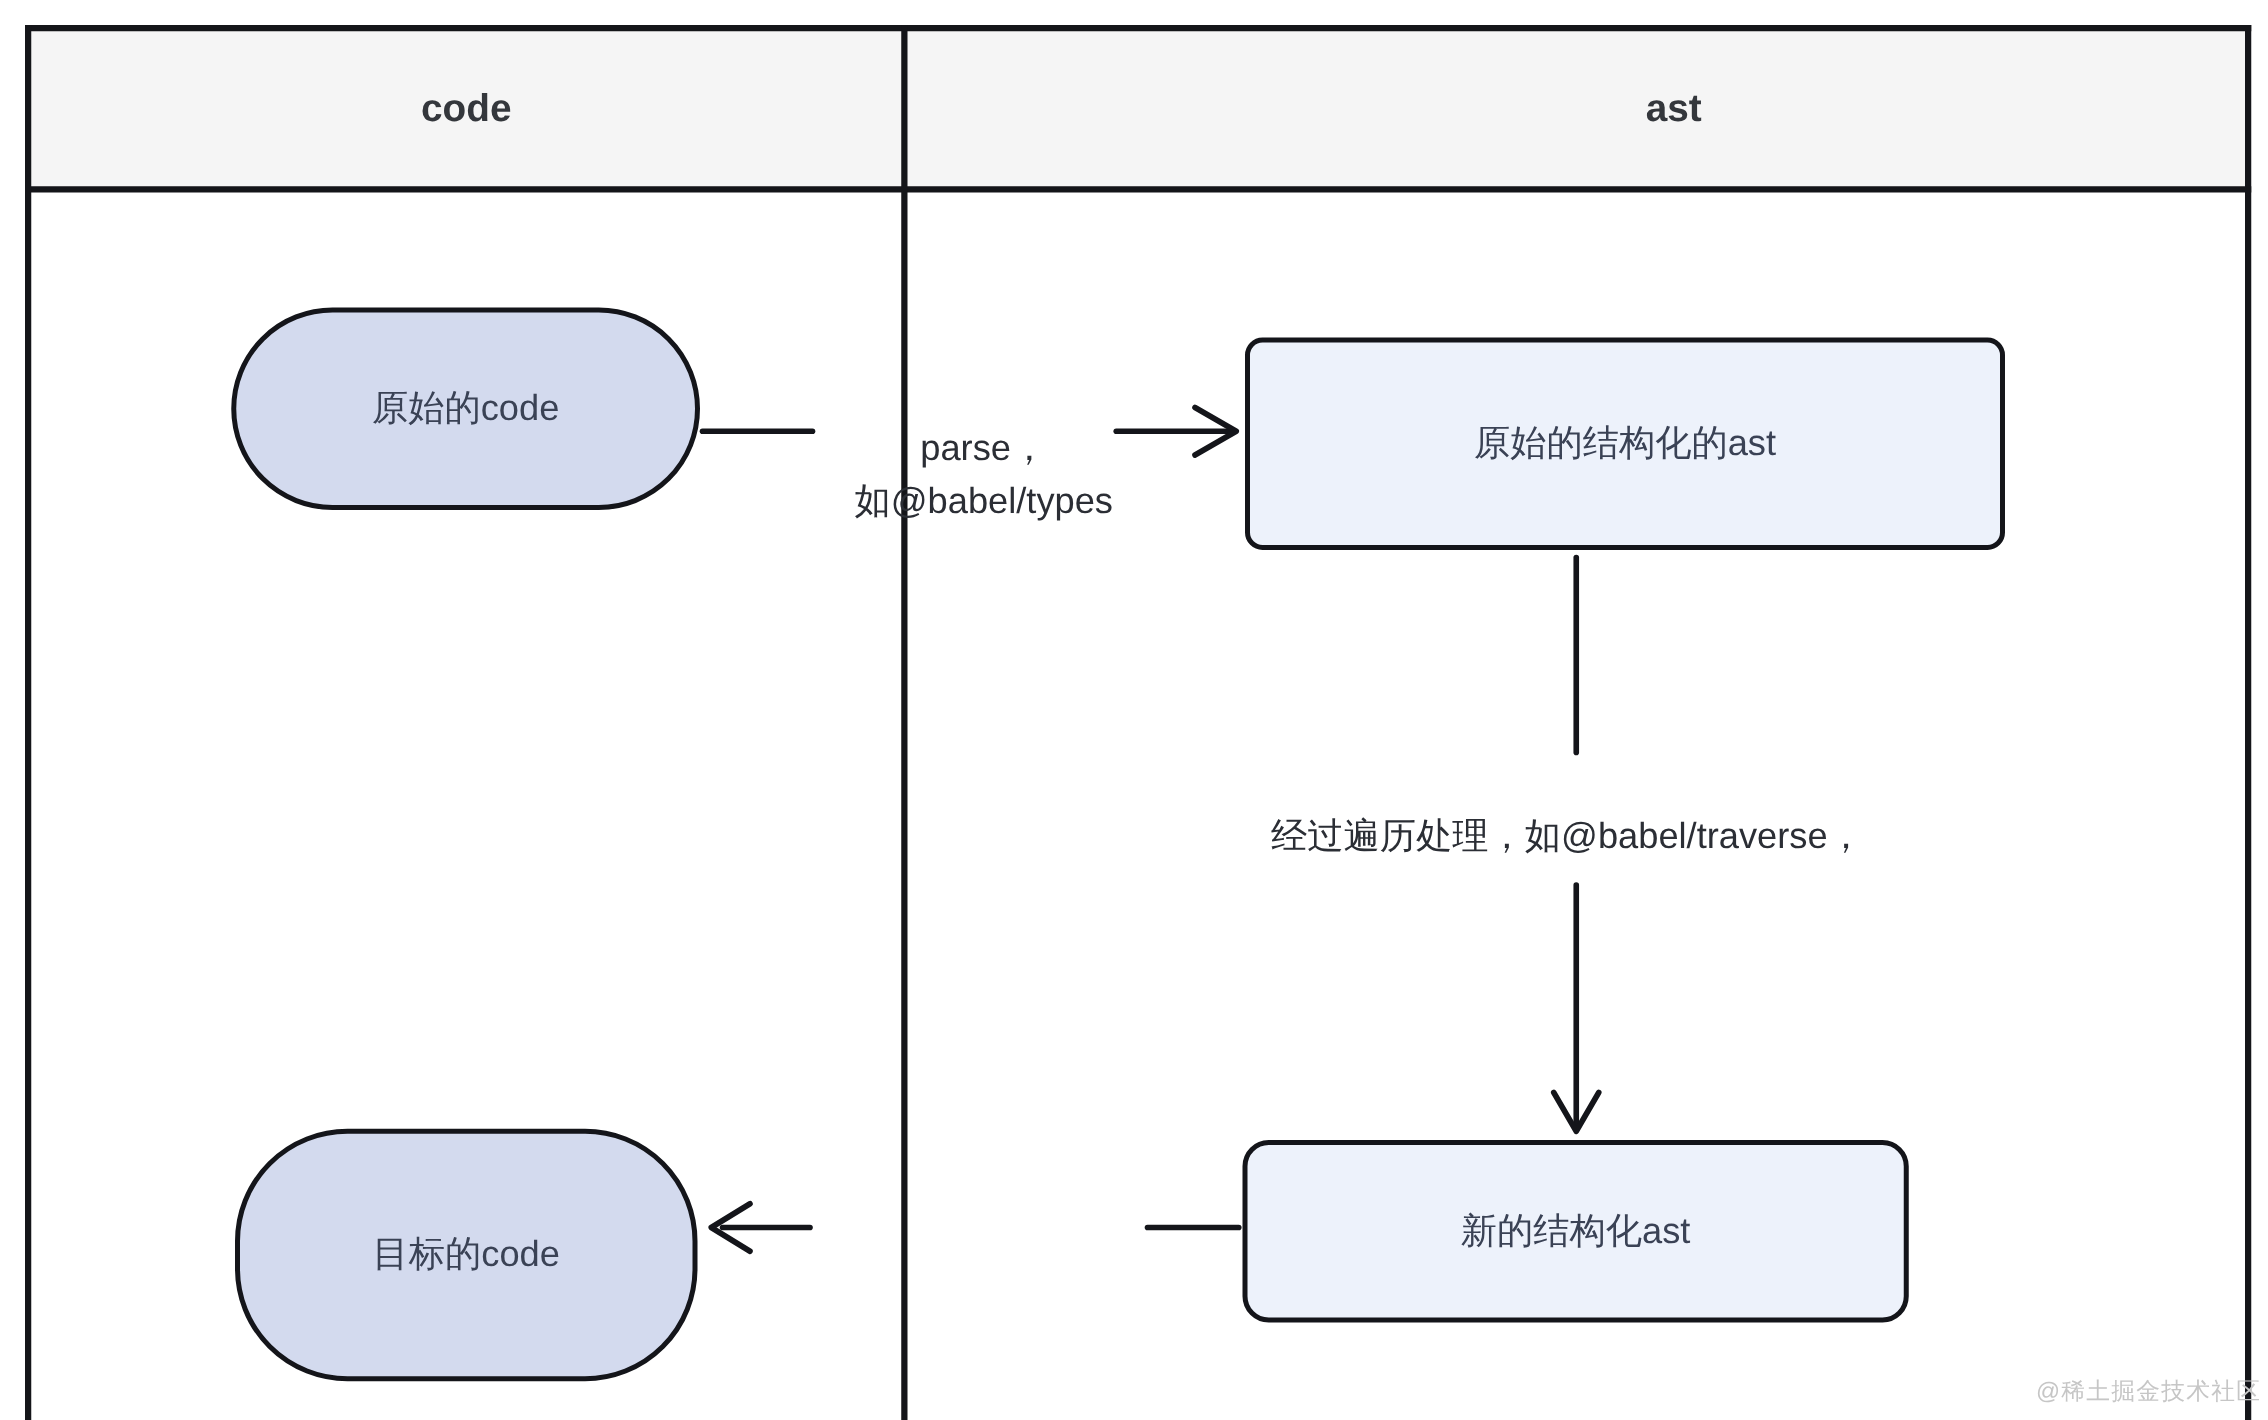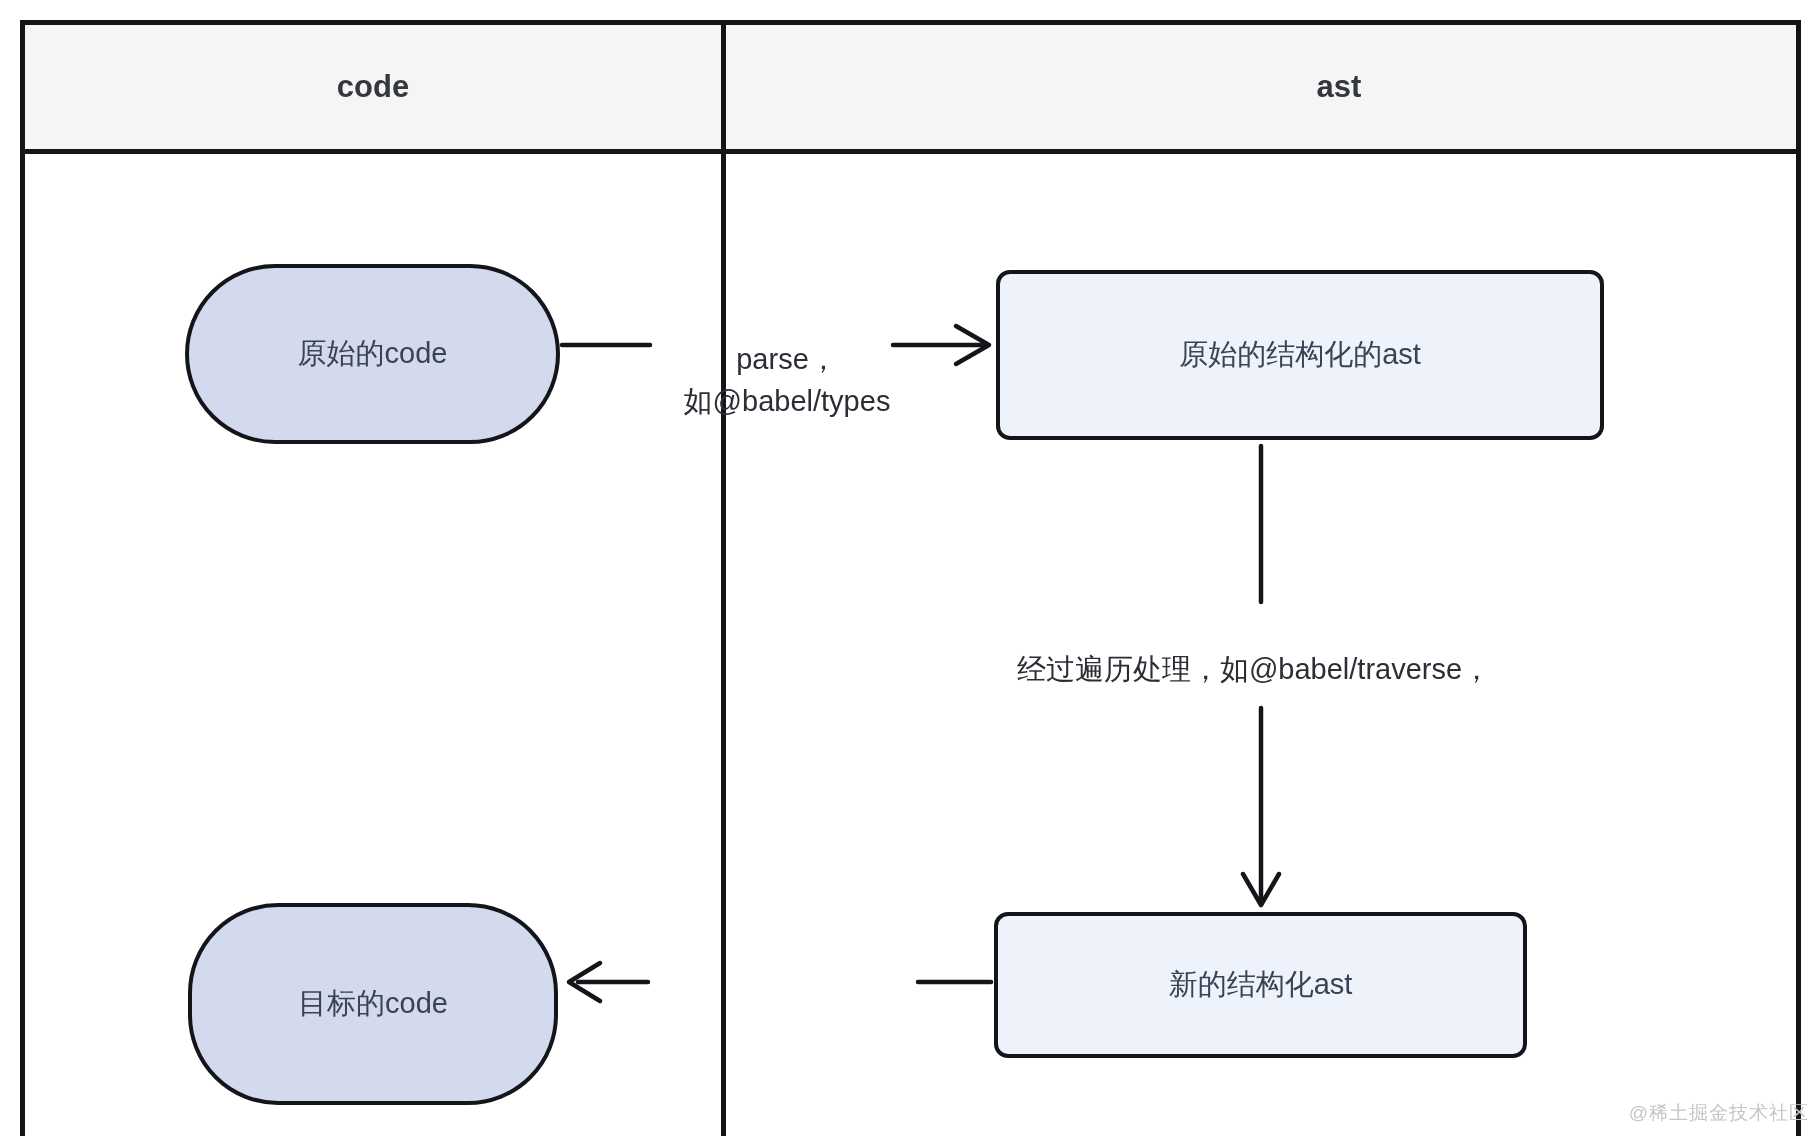--- a/index.html
+++ b/index.html
@@ -18,24 +18,24 @@
   .hdr-cell{position:absolute;top:25px;height:124px;display:flex;align-items:center;justify-content:center;
             font-size:31px;color:#34373c;font-weight:bold;}
   .hdr-code{left:25px;width:696px;}
   .hdr-ast{left:726px;width:1226px;}
 
   
   .node{position:absolute;display:flex;align-items:center;justify-content:center;
         border:4px solid #14151a;box-sizing:border-box;font-size:29px;color:#3a4255;}
   .stadium{background:#d3daee;border-radius:90px;}
   .rectnode{background:#edf2fb;border-radius:14px;}
-  .n-original-code{left:185px;top:264px;width:375px;height:180px;}
+  .n-original-code{left:185px;top:246px;width:375px;height:162px;}
   .n-original-ast{left:996px;top:270px;width:608px;height:170px;}
   .n-target-code{left:188px;top:903px;width:370px;height:202px;}
-  .n-new-ast{left:994px;top:912px;width:533px;height:146px;}
+  .n-new-ast{left:994px;top:912px;width:533px;height:146px;border-radius:21px;}
 
   
   .arrow-layer{position:absolute;left:0;top:0;width:1814px;height:1136px;pointer-events:none;}
 
   
   .edge-label{position:absolute;text-align:center;font-size:29px;color:#2b2e35;line-height:42px;}
   .lbl-parse{left:607px;top:303px;width:360px;margin-top:35px;}
   .lbl-traverse{left:954px;top:615px;width:600px;line-height:44px;margin-top:32px;}
   .lbl-generate{left:590px;top:941px;width:400px;}
 

